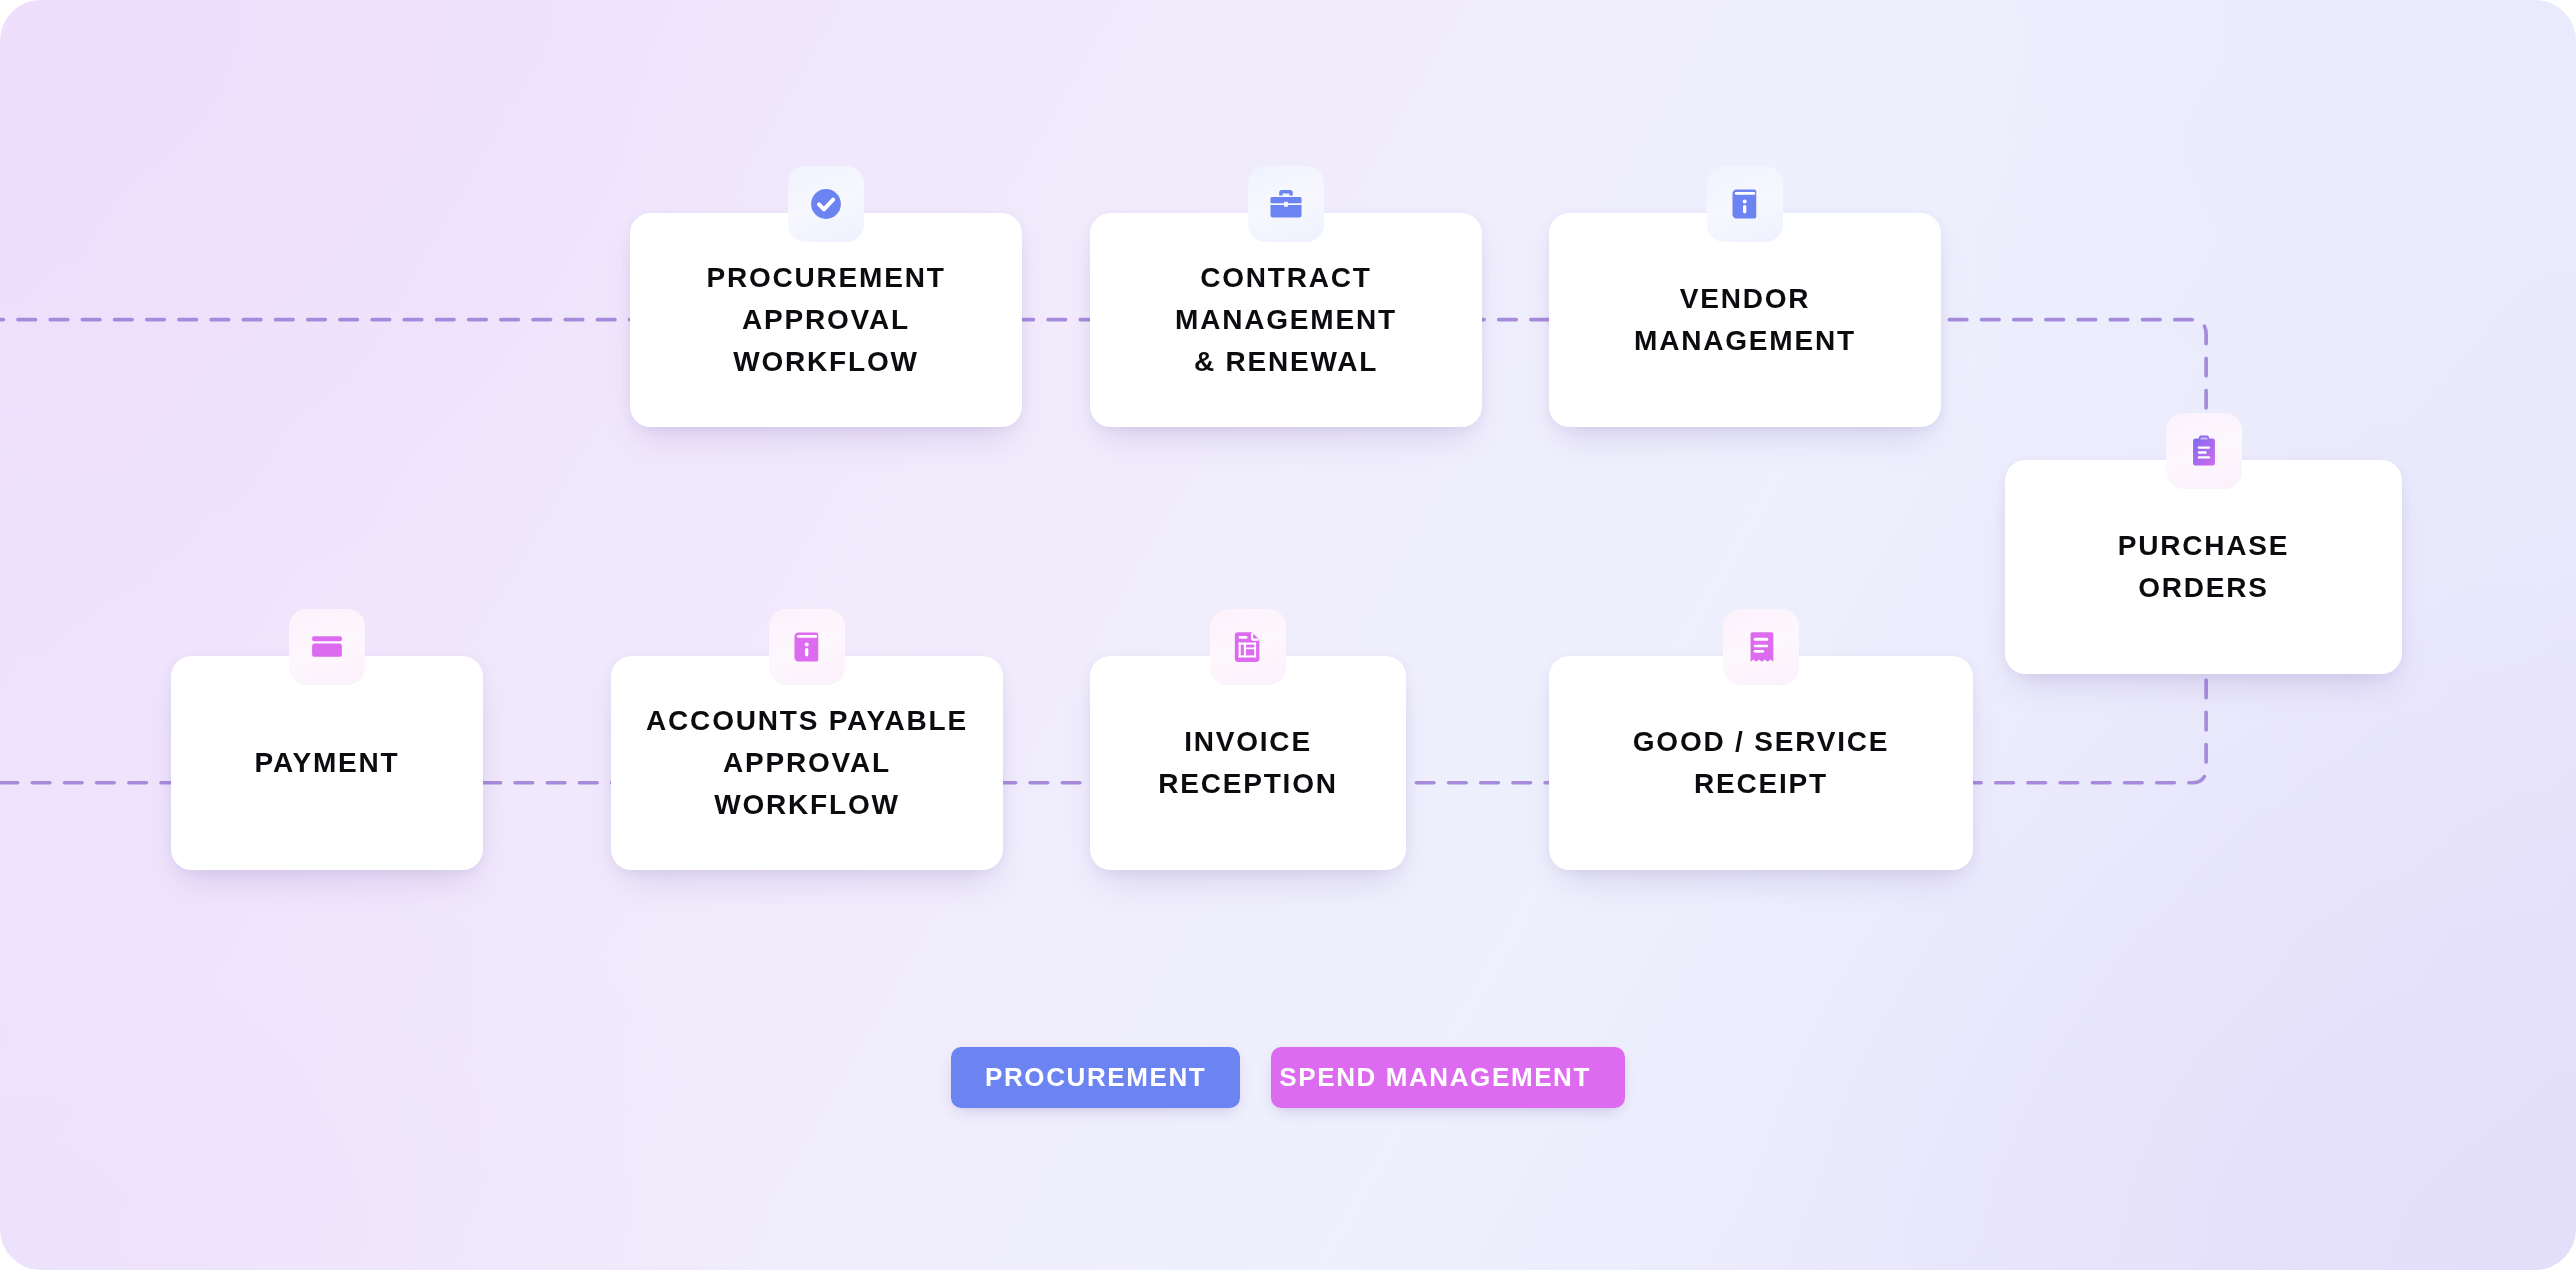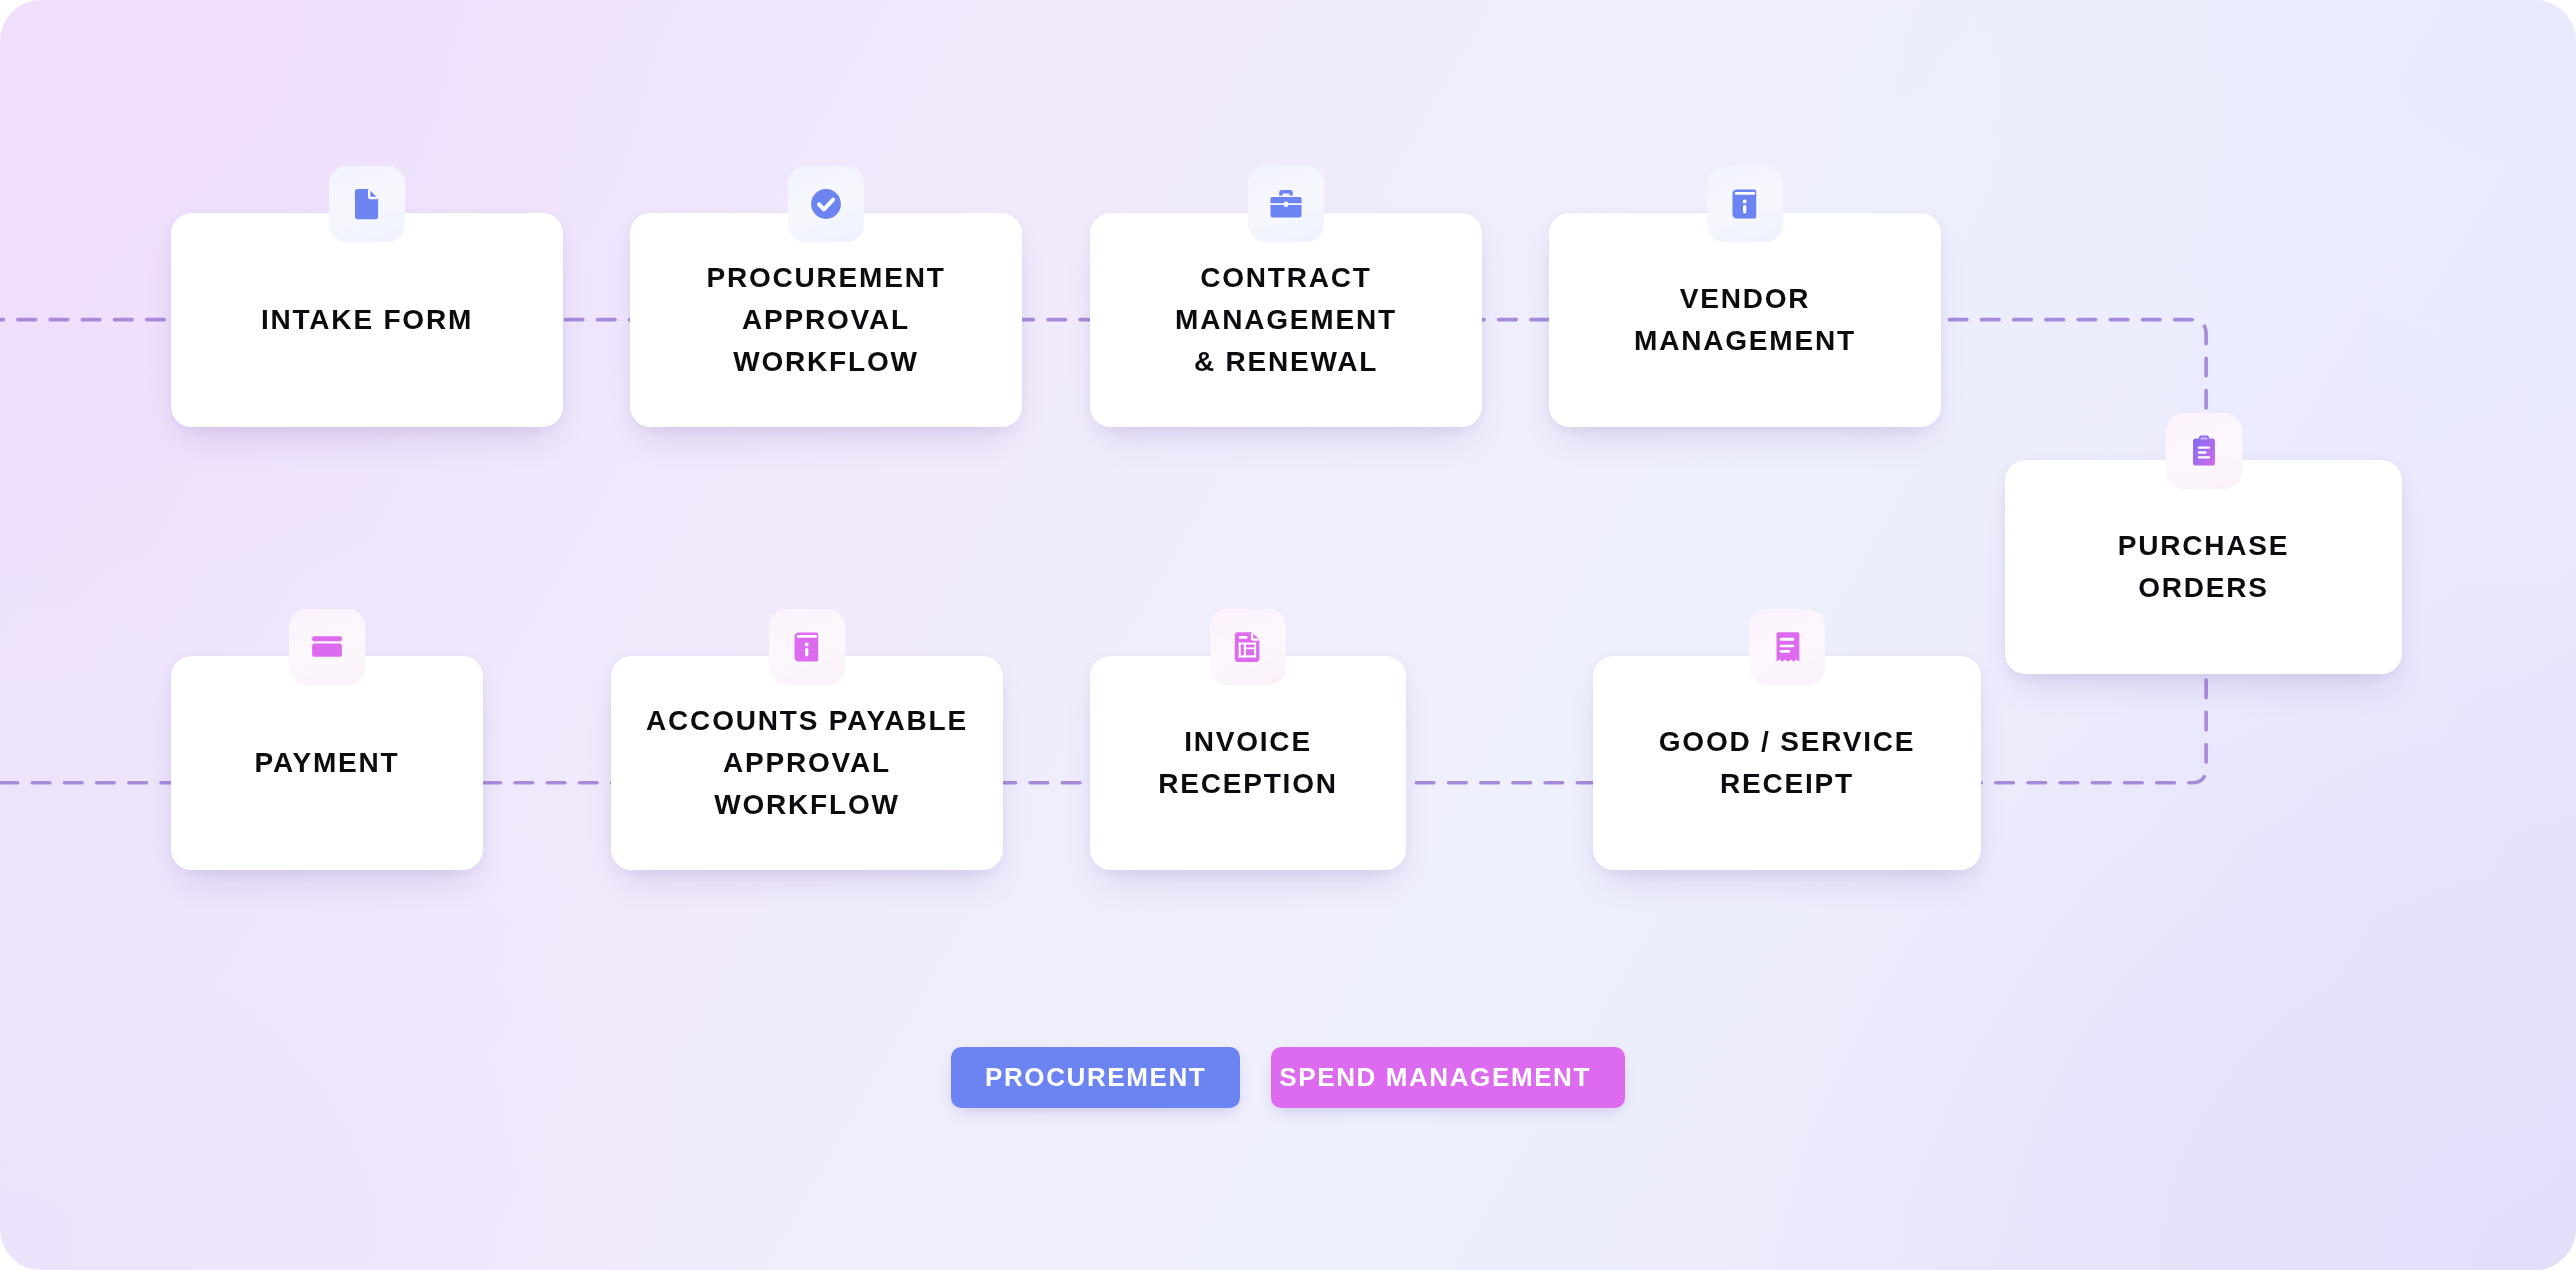--- a/index.html
+++ b/index.html
@@ -122,31 +122,20 @@
 </head>
 <body>
 
 <div id="canvas">
 
   <svg id="connectors" viewBox="0 0 3520 1736" width="2576" height="1270">
 
     <path d="M -20 437 L 2995 437 Q 3015 437 3015 457 L 3015 1050 Q 3015 1070 2995 1070 L -20 1070" fill="none" stroke="#A78BDB" stroke-width="5" stroke-dasharray="24 20" stroke-linecap="round"></path>
   </svg>
 
-  <div class="node" style="left:171px; top:213px; width:392px; height:214px;">
-    <div class="node-card">
-      <div class="node-label">INTAKE FORM</div>
-    </div>
-    <div class="icon-tile blue">
-      <svg viewBox="0 0 24 24" fill="#6C83F2" aria-hidden="true">
-        <path d="M6 2.6h7.1L19 8.5V20c0 .9-.7 1.6-1.6 1.6H6c-.9 0-1.6-.7-1.6-1.6V4.2C4.4 3.3 5.1 2.6 6 2.6z"></path>
-        <path d="M13.4 2.9v4.6c0 .4.3.7.7.7h4.5" fill="none" stroke="#FFFFFF" stroke-width="1.5"></path>
-      </svg>
-    </div>
-  </div>
 
   <div class="node" style="left:630px; top:213px; width:392px; height:214px;">
     <div class="node-card">
       <div class="node-label">PROCUREMENT
 APPROVAL
 WORKFLOW</div>
     </div>
     <div class="icon-tile blue">
       <svg viewBox="0 0 24 24" aria-hidden="true">
         <circle cx="12" cy="12" r="9.4" fill="#6C83F2"></circle>
@@ -248,21 +237,21 @@
         <rect x="6.1" y="9.2" width="11" height="1.3" fill="#FFFFFF"></rect>
         <rect x="6.1" y="9.2" width="1.3" height="9.4" fill="#FFFFFF"></rect>
         <rect x="9.4" y="9.2" width="1.3" height="9.4" fill="#FFFFFF"></rect>
         <rect x="6.1" y="17.3" width="11" height="1.3" fill="#FFFFFF"></rect>
         <rect x="15.9" y="9.2" width="1.2" height="9.4" fill="#FFFFFF"></rect>
         <rect x="9.4" y="12.3" width="7.7" height="1.1" fill="#FFFFFF"></rect>
       </svg>
     </div>
   </div>
 
-  <div class="node" style="left:1549px; top:656px; width:388px; height:214px;margin-left:44px;">
+  <div class="node" style="left:1549px; top:656px; width:424px; height:214px;">
     <div class="node-card">
       <div class="node-label">GOOD / SERVICE
 RECEIPT</div>
     </div>
     <div class="icon-tile pink">
       <svg viewBox="0 0 24 24" fill="#DD6BF0" aria-hidden="true">
         <path d="M5.3 2.7h13.4c.6 0 1.1.5 1.1 1.1v17.5l-1.8-1.4-1.8 1.4-1.8-1.4-1.8 1.4-1.8-1.4-1.8 1.4-1.8-1.4-1.8 1.4V3.8c0-.6.5-1.1 1.1-1.1z"></path>
         <rect x="7.4" y="6.1" width="9.2" height="2" rx="1" fill="#FFFFFF"></rect>
         <rect x="7.4" y="10.5" width="9.2" height="1.7" rx="0.85" fill="#FFFFFF"></rect>
         <rect x="7.4" y="13.9" width="6.6" height="1.7" rx="0.85" fill="#FFFFFF"></rect>

